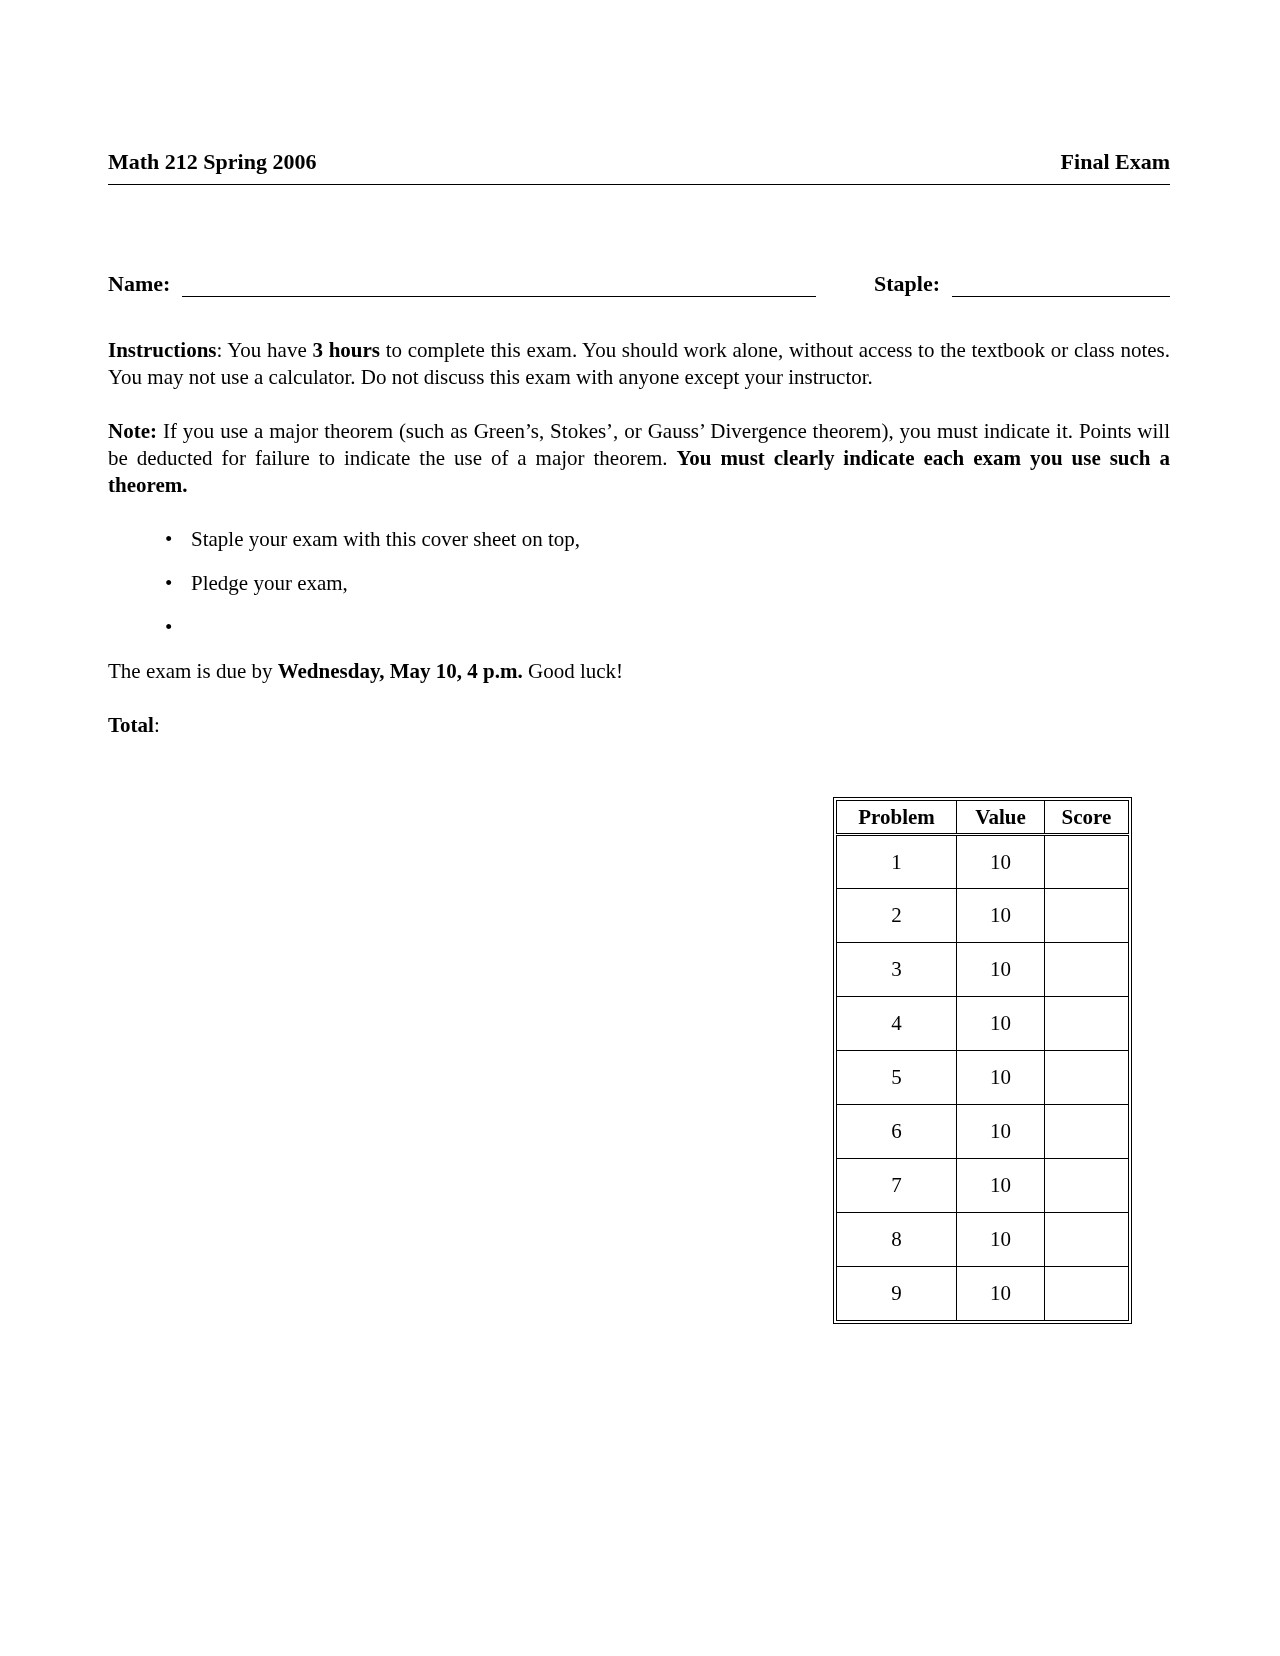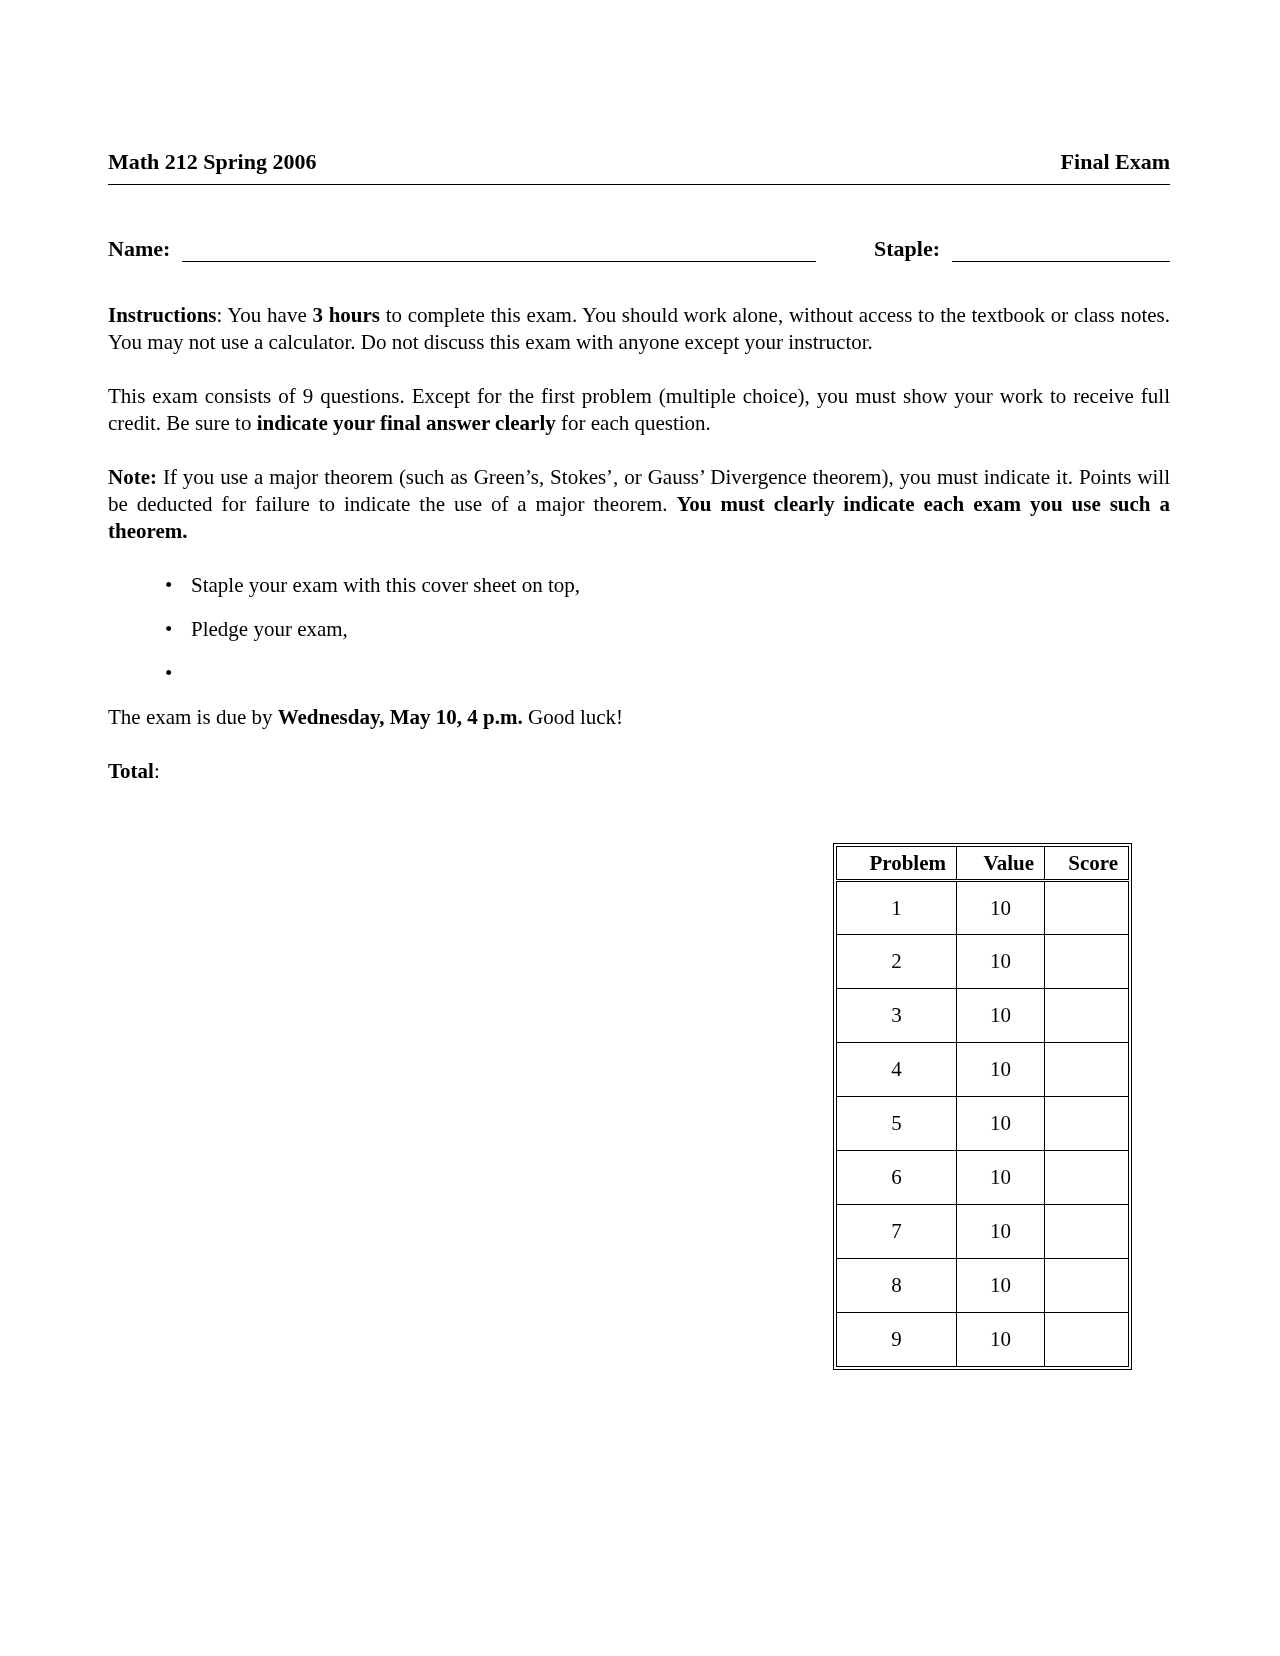--- a/index.html
+++ b/index.html
@@ -26,21 +26,21 @@
     border-bottom: 1.6px solid #000;
     gap: 40px;
   }
   
   .name-line {
     display: flex;
     align-items: flex-end;
     margin-top: 50px;
     margin-bottom: 40px;
   }
-  .name-line .lbl { font-weight: bold; font-size: 22px; white-space: nowrap; }
+  .name-line .lbl { font-weight: bold; font-size: 22px; white-space: nowrap; margin-top: 35px; }
   .blank {
     display: inline-block;
     border-bottom: 1.6px solid #000;
     height: 25px;
   }
   .blank.name-blank { flex: 1 1 auto; margin-left: 12px; margin-right: 58px; }
   .blank.section-blank { width: 218px; margin-left: 12px; }
   
   p.para {
     text-align: justify;
@@ -79,21 +79,21 @@
     border-collapse: collapse;
   }
   table.score-table th,
   table.score-table td {
     border: 1px solid #000;
     text-align: center;
     vertical-align: middle;
     font-size: 21px;
     padding: 0 10px;
   }
-  table.score-table th { font-weight: bold; height: 34px; text-align: right; }
+  table.score-table th { font-weight: bold; height: 34px; }
   table.score-table td { height: 54px; font-weight: normal; }
   table.score-table thead th { border-bottom: 3px double #000; }
   table.score-table tr.total-row td { border-top: 3px double #000; height: 56px; }
   .col-problem { width: 120px; }
   .col-value   { width: 88px; }
   .col-score   { width: 84px; }
 </style>
 </head>
 <body>
 
@@ -106,21 +106,20 @@
 
   <div class="name-line">
     <span class="lbl">Name:</span>
     <span class="blank name-blank"></span>
     <span class="lbl">Staple:</span>
     <span class="blank section-blank"></span>
   </div>
 
   <p class="para"><b>Instructions</b><span>: You have </span><b>3 hours</b><span> to complete this exam. You should work alone, without access to the textbook or class notes. You may not use a calculator. Do not discuss this exam with anyone except your instructor.</span></p>
 
-  <p class="para"><span>This exam consists of 9 questions. Except for the first problem (multiple choice), you must show your work to receive full credit. Be sure to </span><b>indicate your final answer clearly</b><span> for each question.</span></p>
 
   <p class="para"><b>Note:</b><span> If you use a major theorem (such as Green’s, Stokes’, or Gauss’ Divergence theorem), you must indicate it. Points will be deducted for failure to indicate the use of a major theorem. </span><b>You must clearly indicate each exam you use such a theorem.</b></p>
 
 
   <ul class="checklist">
     <li>
         <span class="bullet">•</span>
         <span>Staple your exam with this cover sheet on top,</span>
       </li>
     <li>

